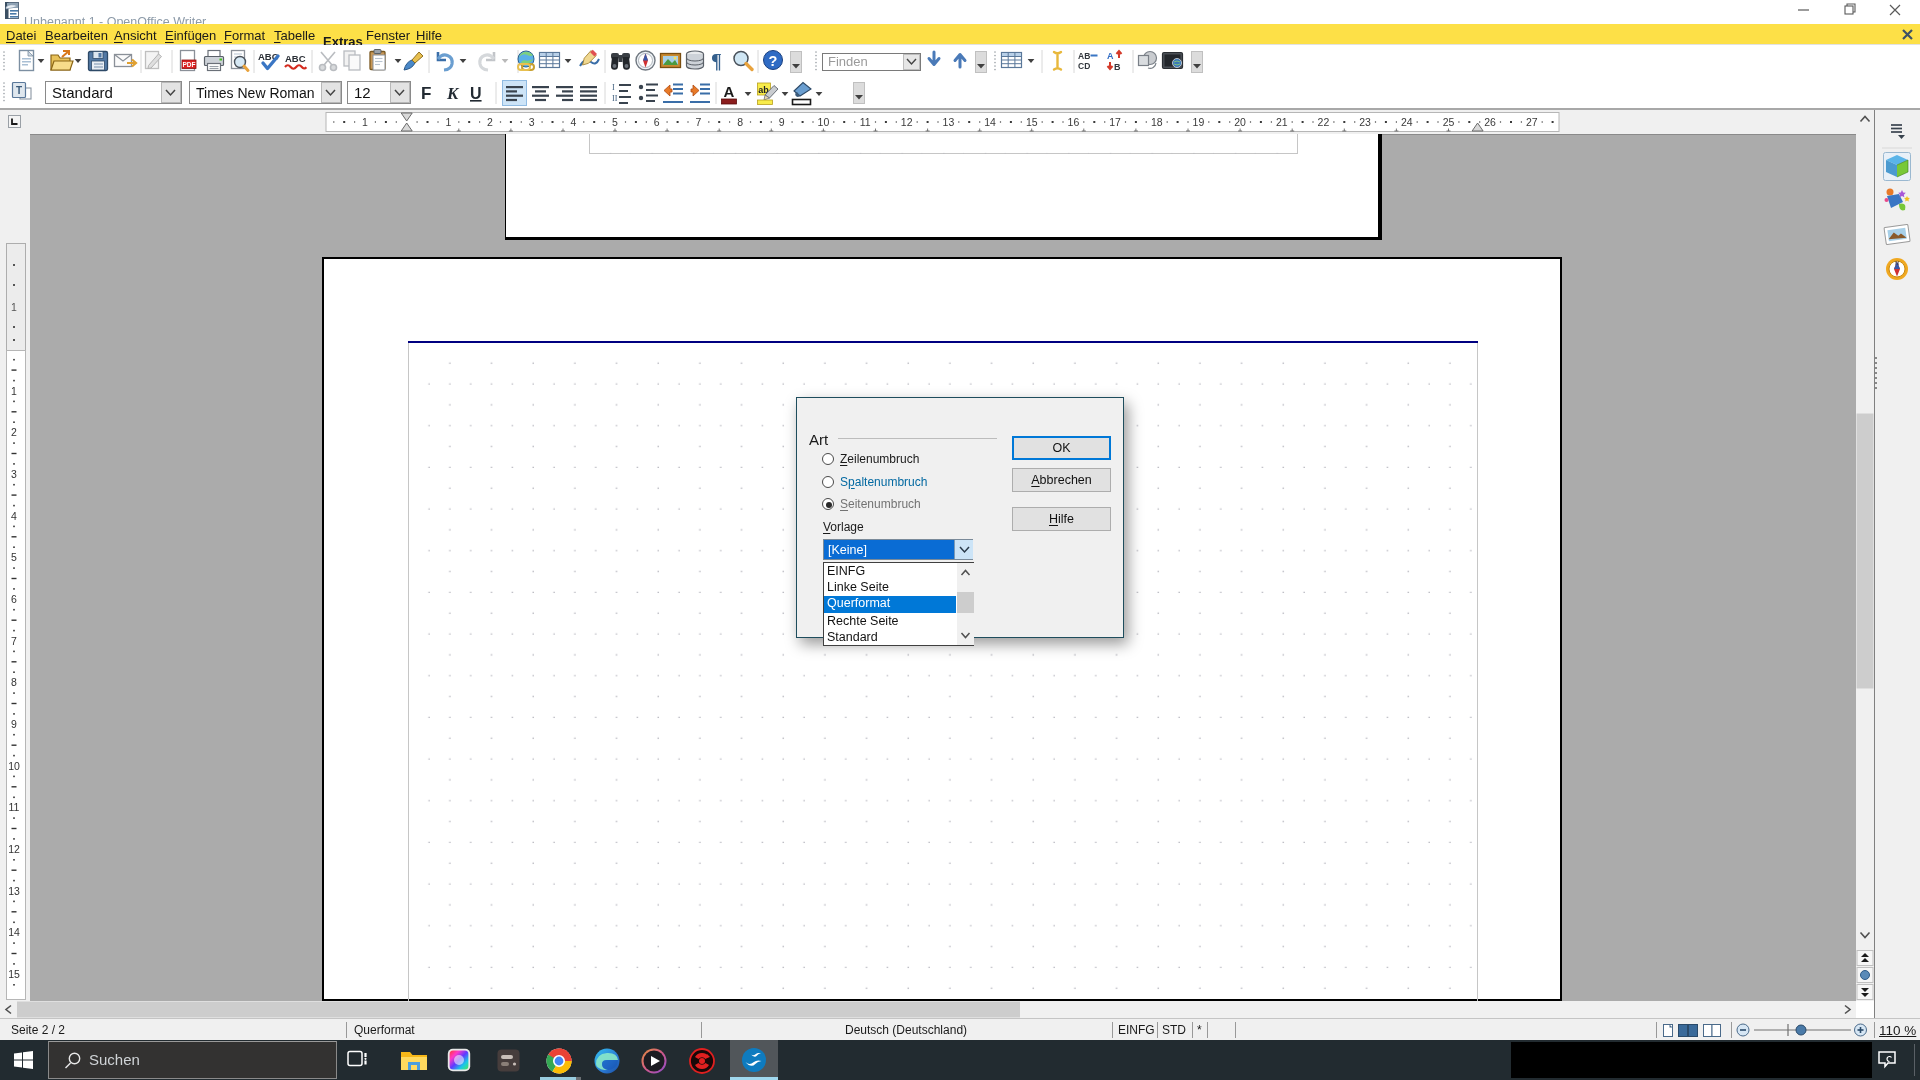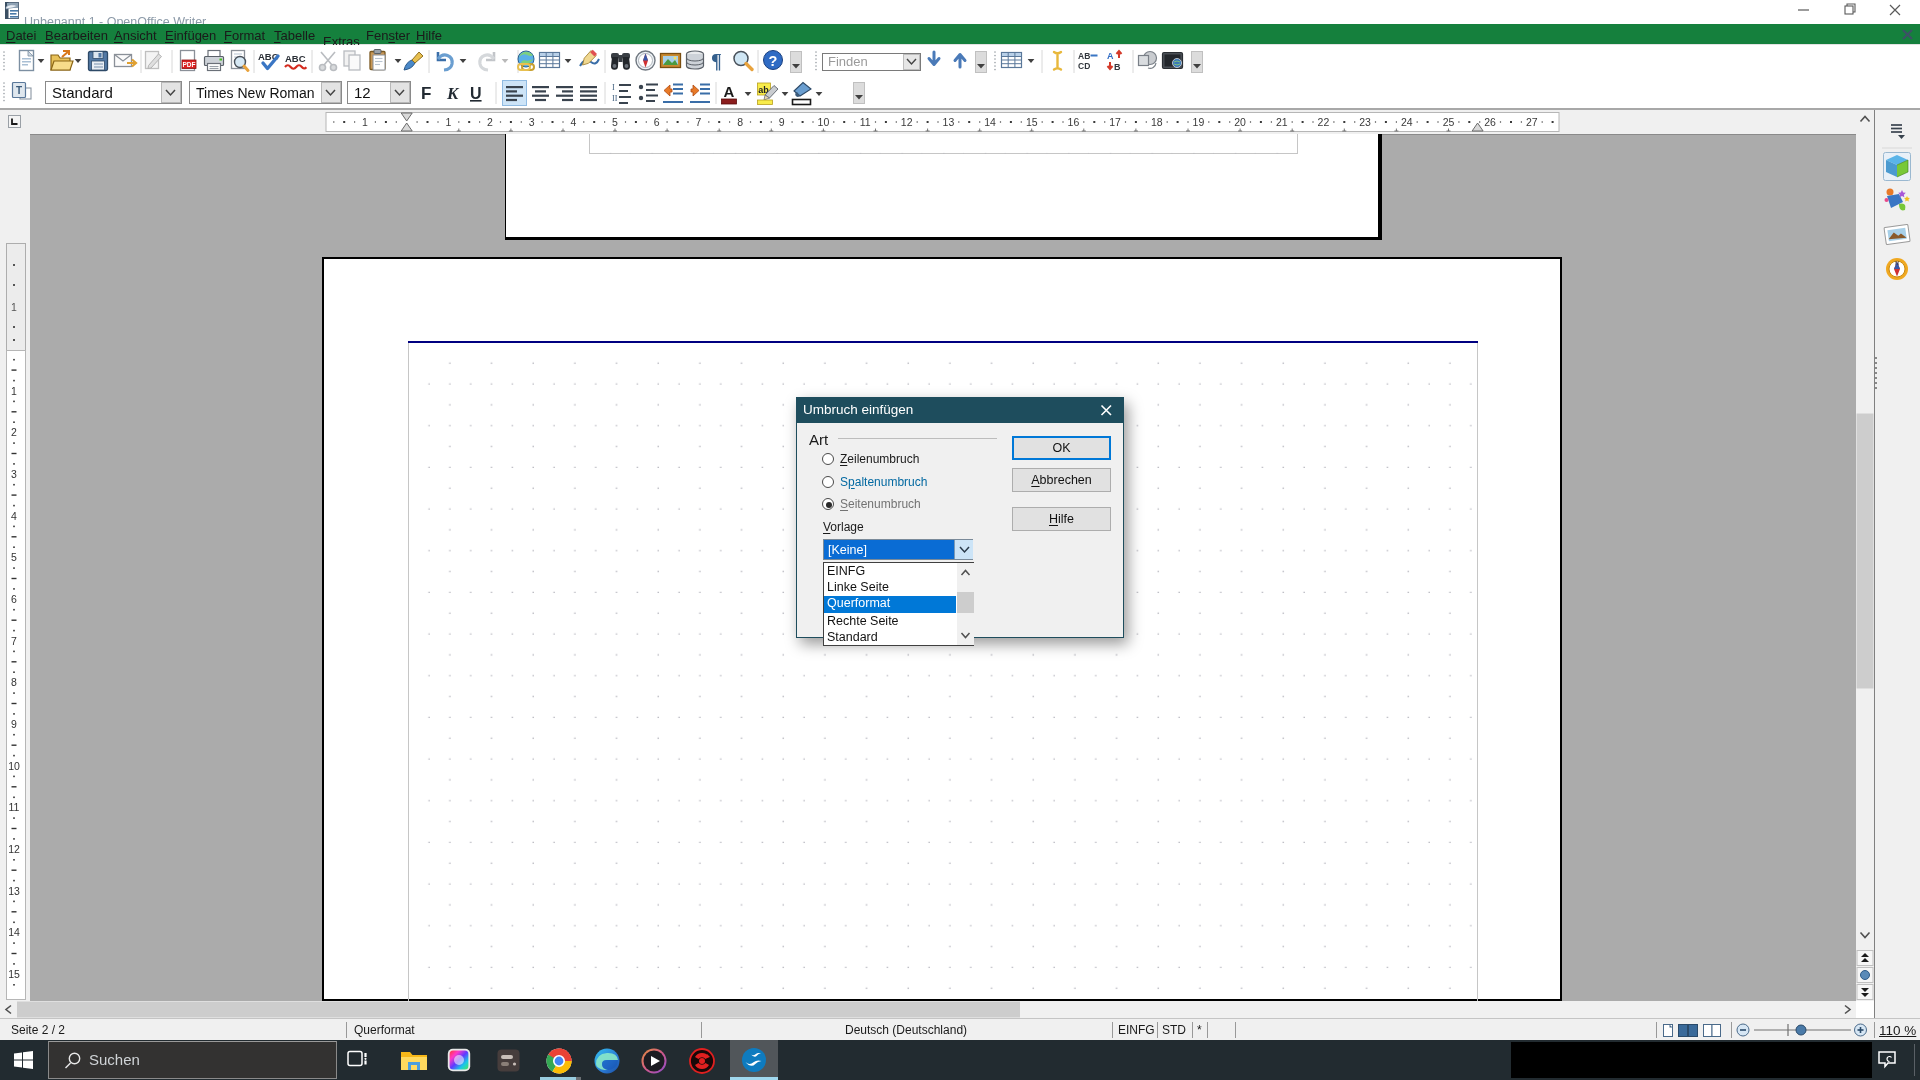--- a/index.html
+++ b/index.html
@@ -18,28 +18,28 @@
  <rect x="5" y="14" width="8" height="1.6" fill="#4a7aa8"></rect>
 </svg>
 <div class="abs" style="left:24px;top:5px;font-size:12.5px;color:#8c9aa8;margin-top:10px;">Unbenannt 1 - OpenOffice Writer</div>
 <svg class="abs" style="left:1794px;top:0" width="126" height="20" viewBox="0 0 126 20">
  <line x1="4" y1="10" x2="15" y2="10" stroke="#5a5a5a" stroke-width="1.2"></line>
  <rect x="51" y="6" width="8" height="8" fill="none" stroke="#5a5a5a" stroke-width="1.1"></rect>
  <path d="M53 6 L53 4 L61 4 L61 12 L59 12" fill="none" stroke="#5a5a5a" stroke-width="1.1"></path>
  <path d="M96 5 L106 15 M106 5 L96 15" stroke="#5a5a5a" stroke-width="1.2"></path>
 </svg>
 </div>
-<div class="abs" style="left:0;top:24px;width:1920px;height:21px;background:#15803d;border-bottom:1px solid #e2e2e2;font-size:13px;color:#1a1a1a;">
+<div class="abs" style="left:0;top:24px;width:1920px;height:21px;background:#fde047;border-bottom:1px solid #e2e2e2;font-size:13px;color:#1a1a1a;">
     <span class="abs" style="left:6px;top:4px;"><u>D</u>atei</span>
     <span class="abs" style="left:45px;top:4px;"><u>B</u>earbeiten</span>
     <span class="abs" style="left:114px;top:4px;"><u>A</u>nsicht</span>
     <span class="abs" style="left:165px;top:4px;"><u>E</u>infügen</span>
     <span class="abs" style="left:224px;top:4px;"><u>F</u>ormat</span>
     <span class="abs" style="left:274px;top:4px;"><u>T</u>abelle</span>
-    <span class="abs" style="left:323px;top:10px;">E<u>x</u>tras</span>
+    <span class="abs" style="left:323px;top:10px;font-weight:bold;">E<u>x</u>tras</span>
     <span class="abs" style="left:366px;top:4px;">Fen<u>s</u>ter</span>
     <span class="abs" style="left:416px;top:4px;"><u>H</u>ilfe</span>
   </div>
 <svg class="abs" style="left:1901px;top:29px" width="14" height="12" viewBox="0 0 14 12">
 <path d="M2 1 L11 10 M11 1 L2 10" stroke="#3d5166" stroke-width="2.2"></path>
   </svg>
 <div class="abs" style="left:0;top:45px;width:1920px;height:33px;background:#fff;"></div>
 <svg class="abs" style="left:0;top:45px" width="1250" height="33" viewBox="0 0 1250 33">
 <g stroke="#9aa0a6" stroke-width="1.6" stroke-linecap="round" stroke-dasharray="0.1,3.4">
       <line x1="4" y1="7" x2="4" y2="27"></line>
@@ -673,26 +673,20 @@
       <rect x="1" y="247" width="2" height="2"></rect>
       <rect x="1" y="252" width="2" height="2"></rect>
       <rect x="1" y="257" width="2" height="2"></rect>
       <rect x="1" y="262" width="2" height="2"></rect>
       <rect x="1" y="267" width="2" height="2"></rect>
       <rect x="1" y="272" width="2" height="2"></rect>
       <rect x="1" y="277" width="2" height="2"></rect>
     </g>
 </svg>
 <div class="abs" style="left:796px;top:397px;width:328px;height:241px;background:#f0f0f0;border:1.5px solid #1e4d5d;box-shadow:4px 6px 14px rgba(0,0,0,0.4);">
-<div class="abs" style="left:-1px;top:-1px;width:327px;height:26px;background:#1e4d5d;">
-<div class="abs" style="left:7px;top:5px;font-size:13.5px;color:#fff;">Umbruch einfügen</div>
-<svg class="abs" style="left:304px;top:7px" width="13" height="13">
-        <path d="M1.5 1.5 L11 11 M11 1.5 L1.5 11" stroke="#fff" stroke-width="1.6"></path>
-      </svg>
-</div>
 <div class="abs" style="left:12px;top:33px;font-size:15px;color:#1a1a1a;">Art</div>
 <div class="abs" style="left:41px;top:40px;width:159px;height:1px;background:#bcbcbc;"></div>
 
 <div class="abs" style="left:25px;top:55px;width:12px;height:12px;background:#fff;border:1px solid #4a4a4a;border-radius:50%;"></div>
 <div class="abs" style="left:43px;top:53.5px;font-size:12px;color:#1a1a1a;"><u>Z</u>eilenumbruch</div>
 <div class="abs" style="left:25px;top:78px;width:12px;height:12px;background:#fff;border:1px solid #4a4a4a;border-radius:50%;"></div>
 <div class="abs" style="left:43px;top:76.5px;font-size:12px;color:#0369a1;">S<u>p</u>altenumbruch</div>
 <div class="abs" style="left:25px;top:100px;width:12px;height:12px;background:#fff;border:1px solid #4a4a4a;border-radius:50%;"></div>
 <div class="abs" style="left:29px;top:104px;width:6px;height:6px;background:#2a2a2a;border-radius:50%;"></div>
 <div class="abs" style="left:43px;top:98.5px;font-size:12px;color:#737373;"><u>S</u>eitenumbruch</div>

